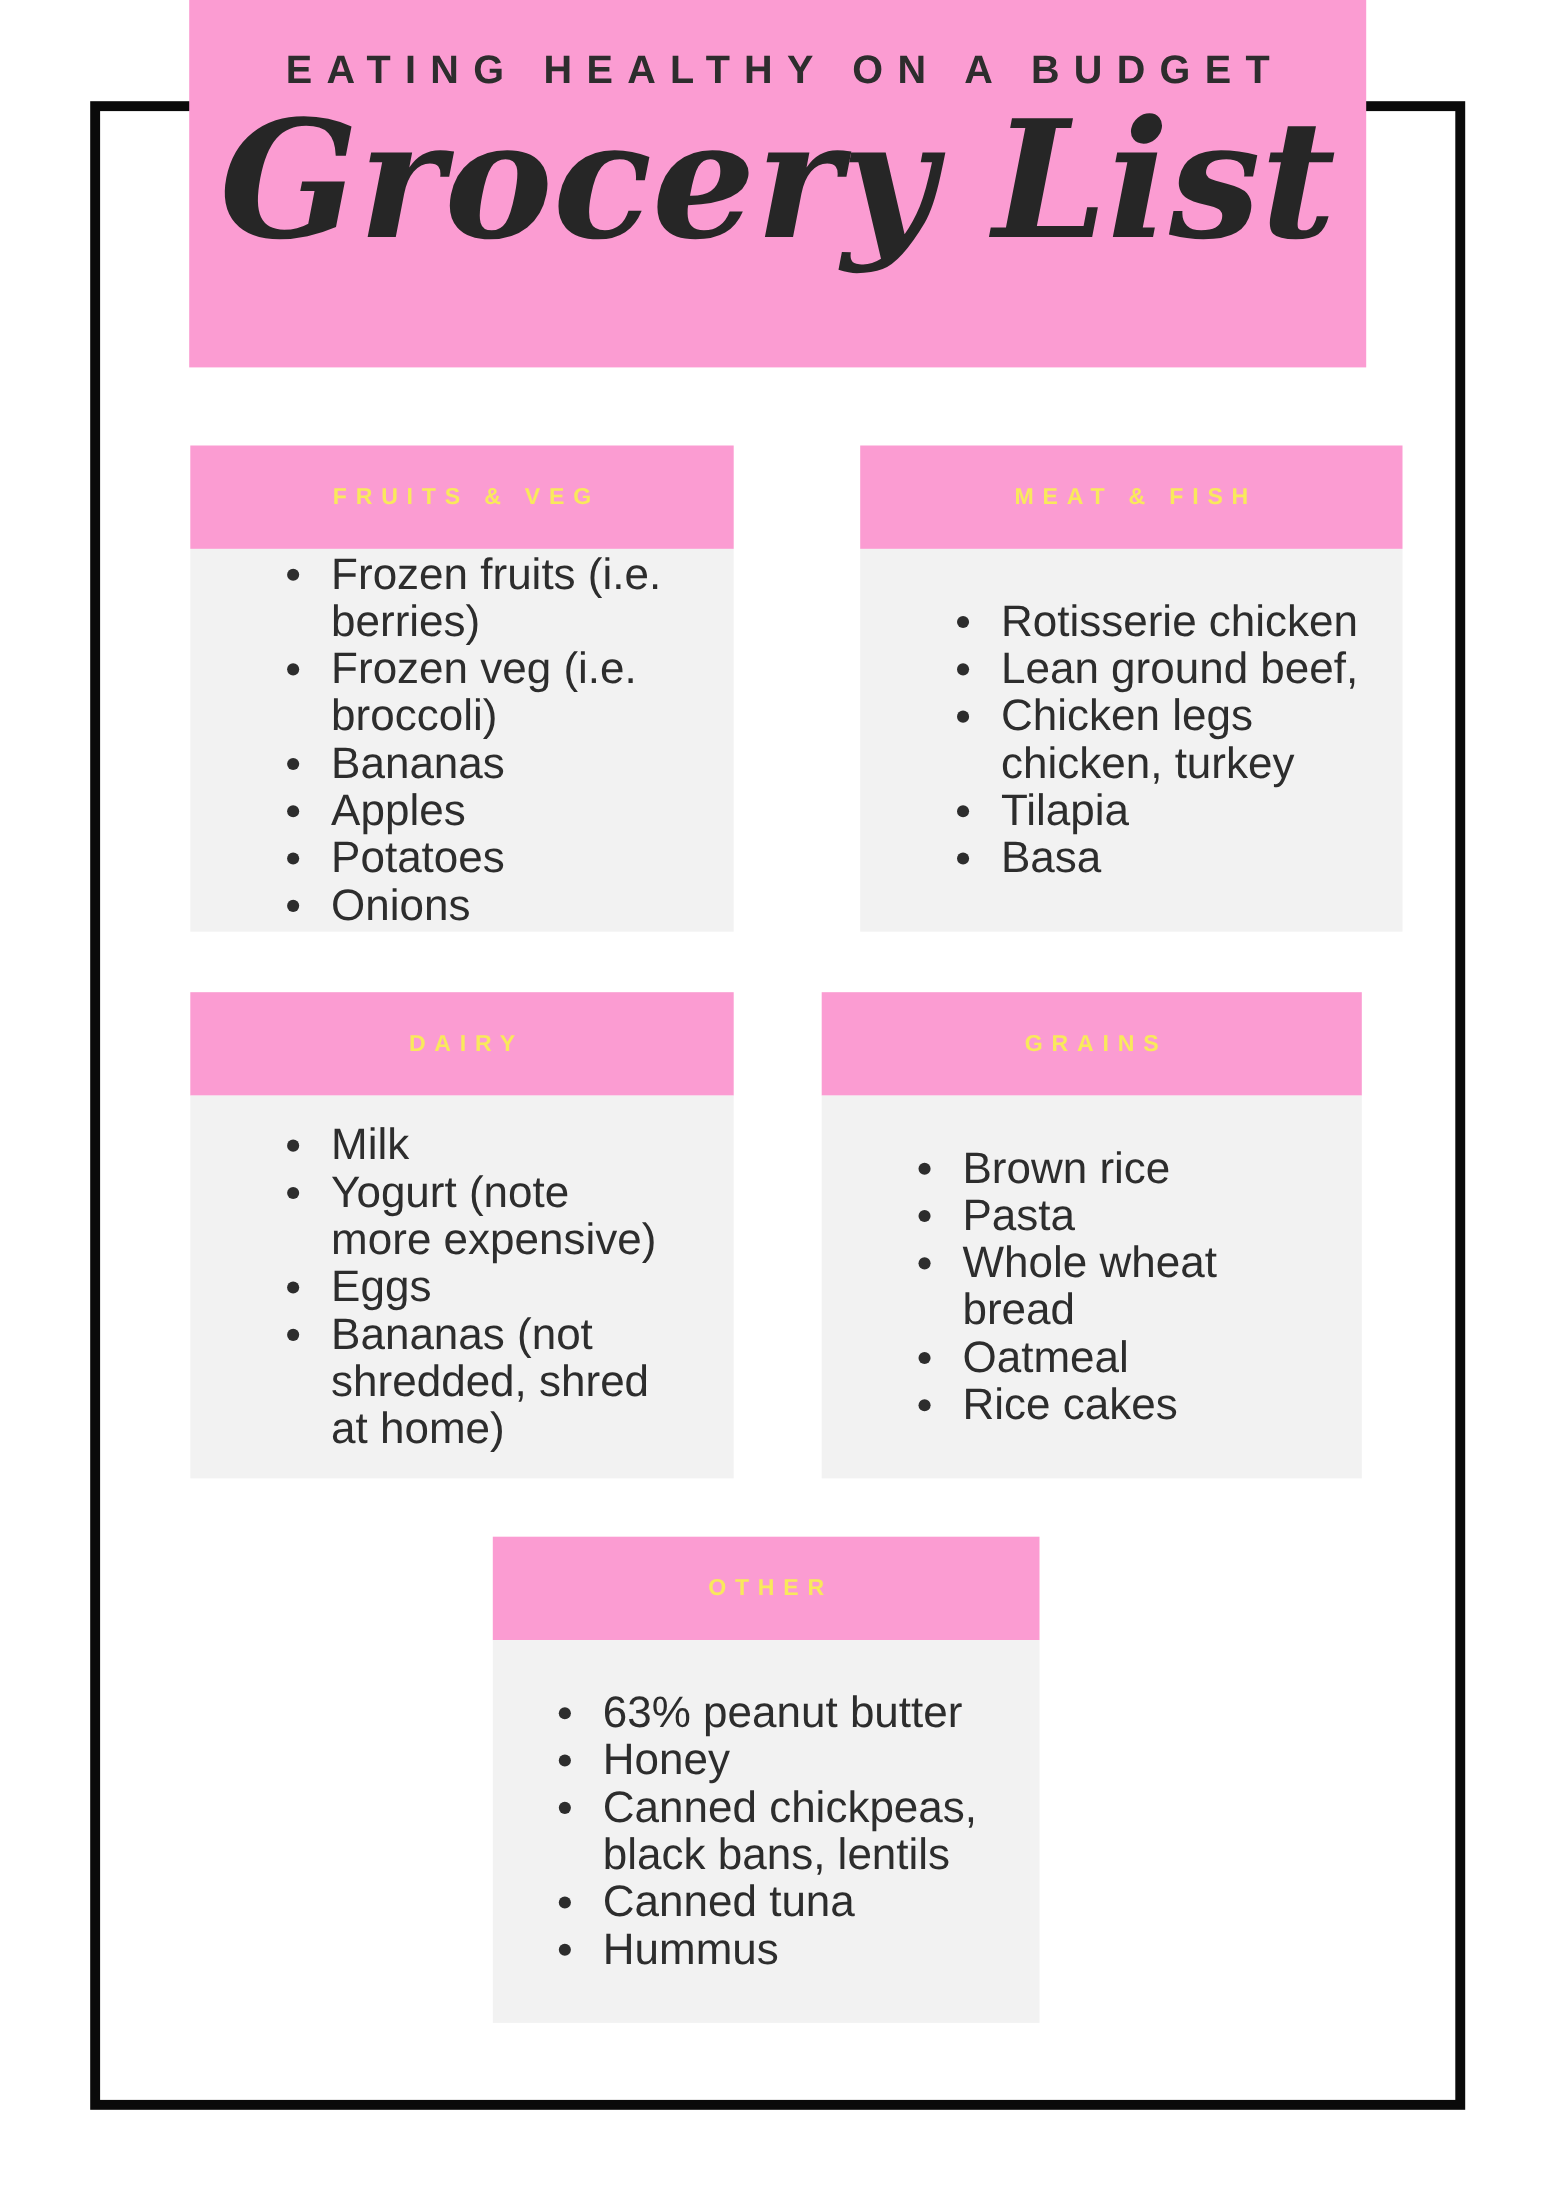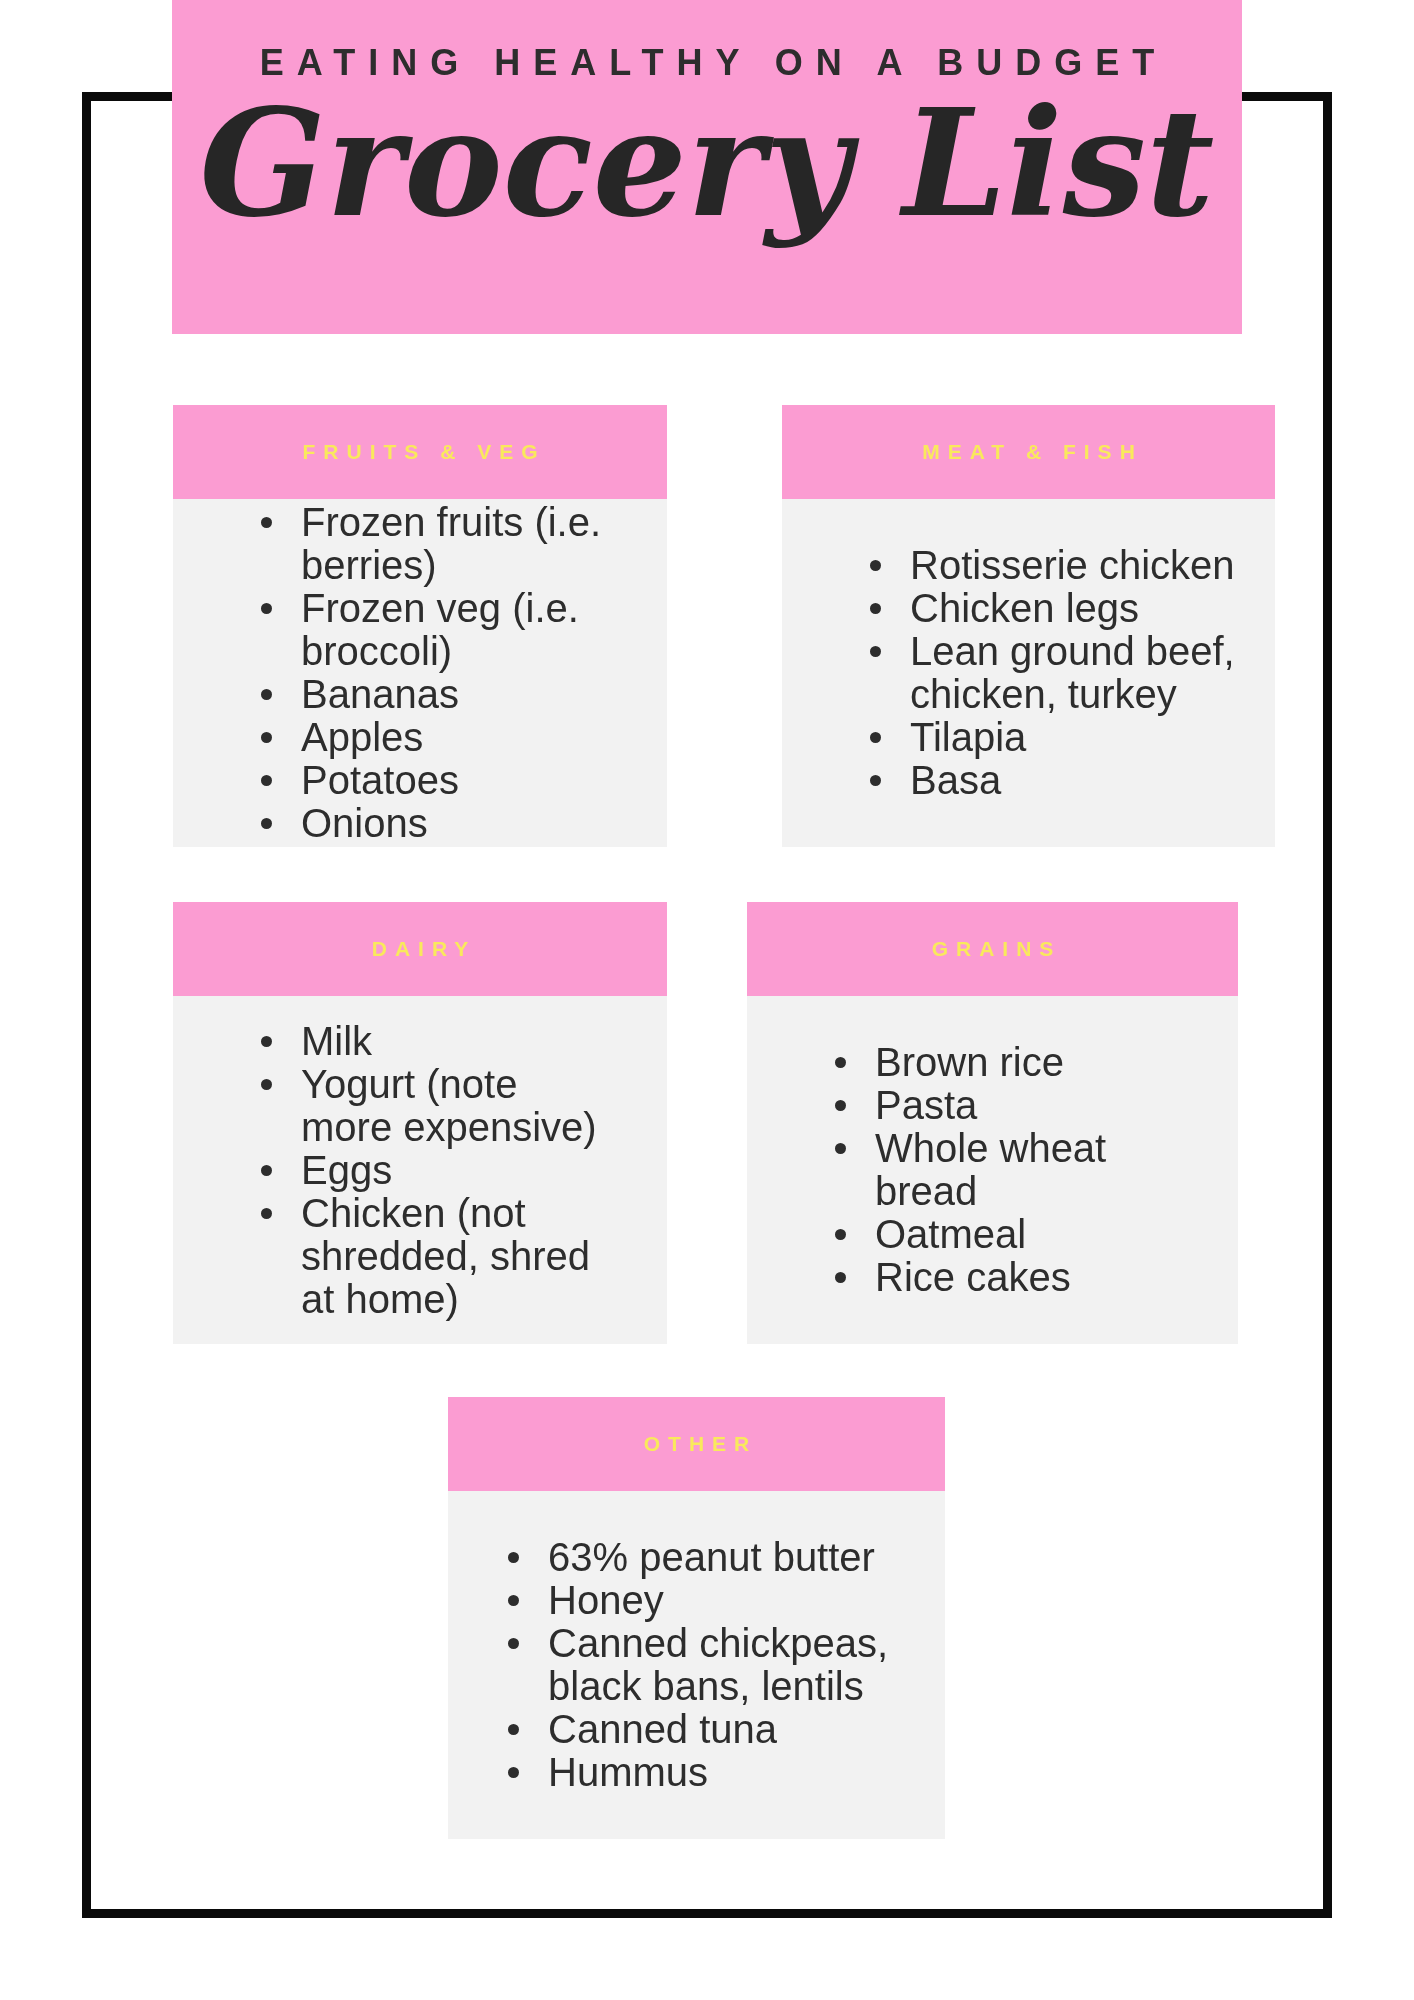--- a/index.html
+++ b/index.html
@@ -110,27 +110,27 @@
     <div class="card-header">
       <span class="card-title">MEAT &amp; FISH</span>
     </div>
     <div class="card-body">
         <div class="line">
           <span class="bullet"></span>
           <span class="line-text">Rotisserie chicken</span>
         </div>
         <div class="line">
           <span class="bullet"></span>
+          <span class="line-text">Lean ground beef,</span>
+        </div>
+        <div class="line">
+          <span class="bullet"></span>
           <span class="line-text">Chicken legs</span>
         </div>
         <div class="line">
-          <span class="bullet"></span>
-          <span class="line-text">Lean ground beef,</span>
-        </div>
-        <div class="line">
           <span class="bullet hidden"></span>
           <span class="line-text">chicken, turkey</span>
         </div>
         <div class="line">
           <span class="bullet"></span>
           <span class="line-text">Tilapia</span>
         </div>
         <div class="line">
           <span class="bullet"></span>
           <span class="line-text">Basa</span>
@@ -154,21 +154,21 @@
         <div class="line">
           <span class="bullet hidden"></span>
           <span class="line-text">more expensive)</span>
         </div>
         <div class="line">
           <span class="bullet"></span>
           <span class="line-text">Eggs</span>
         </div>
         <div class="line">
           <span class="bullet"></span>
-          <span class="line-text">Chicken (not</span>
+          <span class="line-text">Bananas (not</span>
         </div>
         <div class="line">
           <span class="bullet hidden"></span>
           <span class="line-text">shredded, shred</span>
         </div>
         <div class="line">
           <span class="bullet hidden"></span>
           <span class="line-text">at home)</span>
         </div>
       </div>

